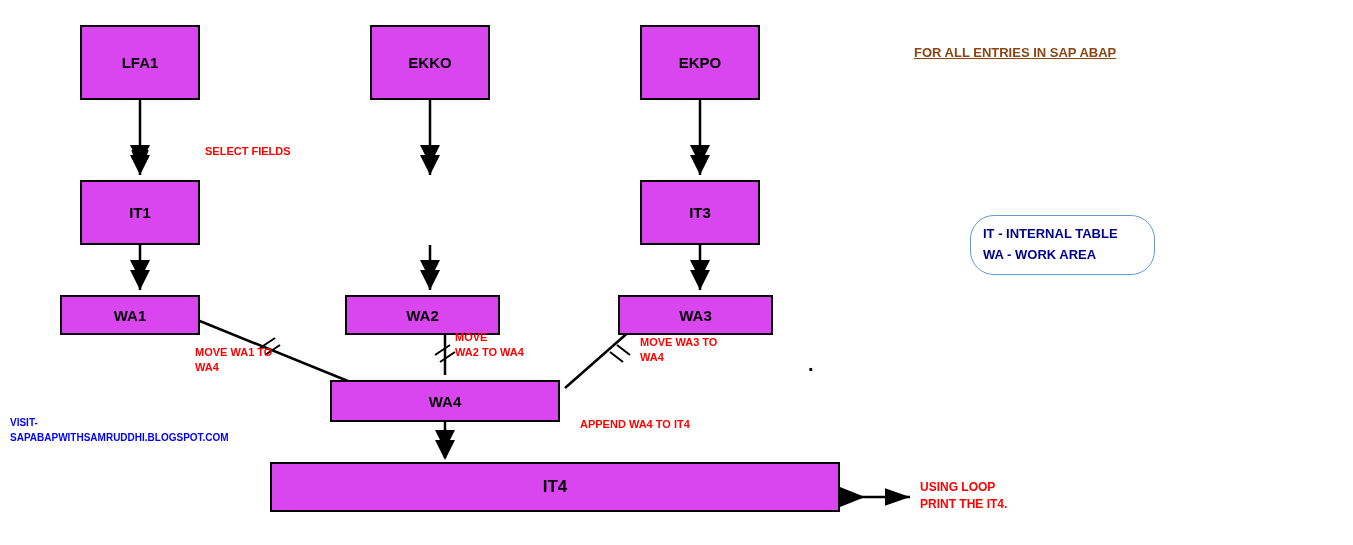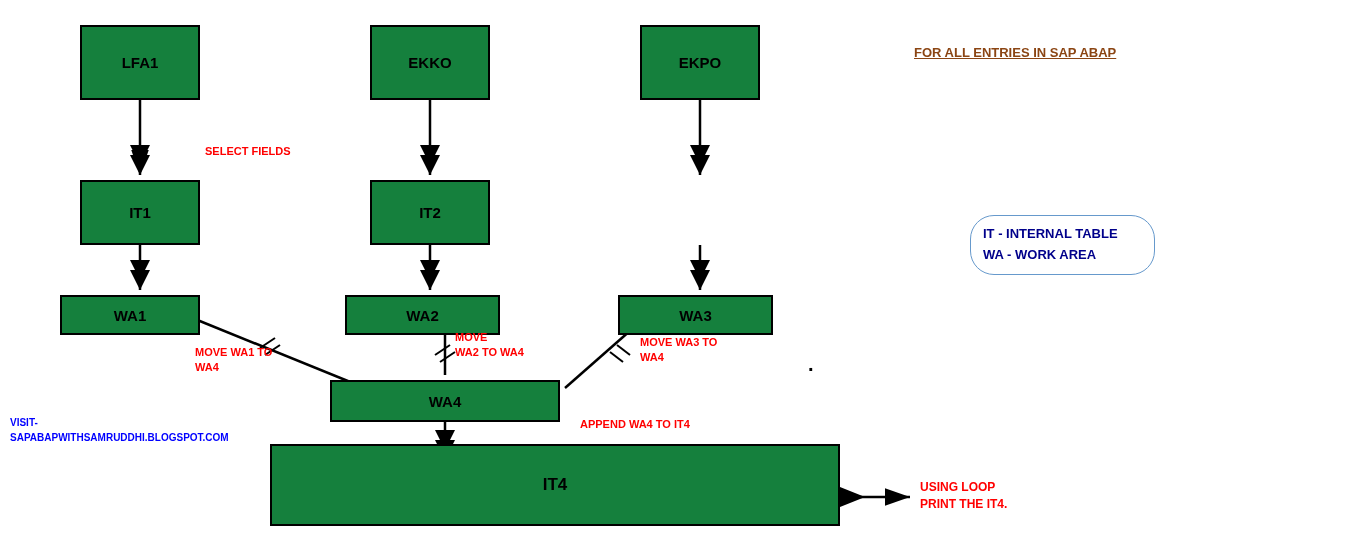--- a/index.html
+++ b/index.html
@@ -12,21 +12,21 @@
       position: relative;
     }
     .diagram-container {
       position: relative;
       width: 1353px;
       height: 545px;
     }
     .box {
       position: absolute;
       border: 2.5px solid #000;
-      background: #15803d;
+      background: #d946ef;
       display: flex;
       align-items: center;
       justify-content: center;
       font-size: 15px;
       font-weight: bold;
       color: #000;
     }
     .label-red {
       position: absolute;
       color: red;
@@ -144,24 +144,24 @@
   </div>
 
   <div class="label-red" style="left:205px; top:145px;">
     <span>SELECT FIELDS</span>
   </div>
 
   <div class="box" style="left:80px; top:180px; width:120px; height:65px;">
     <span>IT1</span>
   </div>
 
-  <div class="box" style="left:370px; top:180px; width:120px; height:65px;">
-    <span>IT2</span>
-  </div>
-
+
+  <div class="box" style="left:640px; top:180px; width:120px; height:65px;">
+    <span>IT3</span>
+  </div>
 
   <div class="box" style="left:60px; top:295px; width:140px; height:40px;">
     <span>WA1</span>
   </div>
 
   <div class="box" style="left:345px; top:295px; width:155px; height:40px;">
     <span>WA2</span>
   </div>
 
   <div class="box" style="left:618px; top:295px; width:155px; height:40px;">
@@ -181,21 +181,21 @@
   </div>
 
   <div class="box" style="left:330px; top:380px; width:230px; height:42px;">
     <span>WA4</span>
   </div>
 
   <div class="label-red" style="left:580px; top:418px;">
     <span>APPEND WA4 TO IT4</span>
   </div>
 
-  <div class="box" style="left:270px; top:444px; width:570px; height:82px; font-size:17px;">
+  <div class="box" style="left:270px; top:462px; width:570px; height:50px; font-size:17px;">
     <span>IT4</span>
   </div>
 
   <div class="label-brown" style="left:890px; top:45px;">
     <span>FOR ALL ENTRIES IN SAP ABAP</span>
   </div>
 
   <div class="legend-box" style="left:970px; top:215px; min-width:185px;border-radius:24px;">
     <span>IT -  INTERNAL TABLE</span><br>
     <span>WA - WORK AREA</span>

